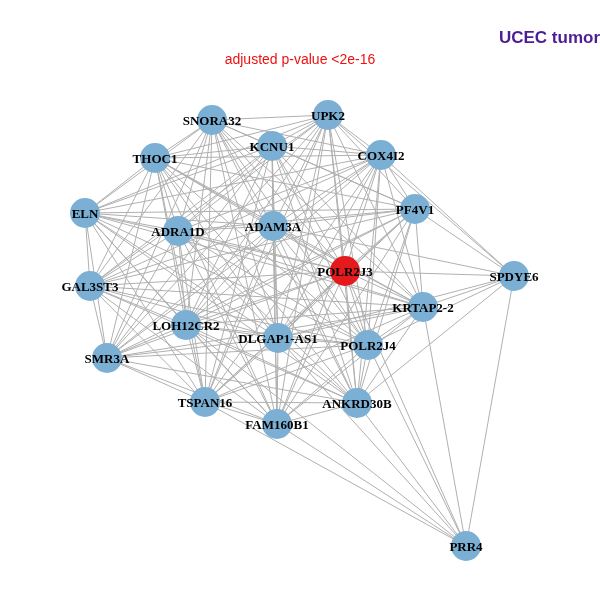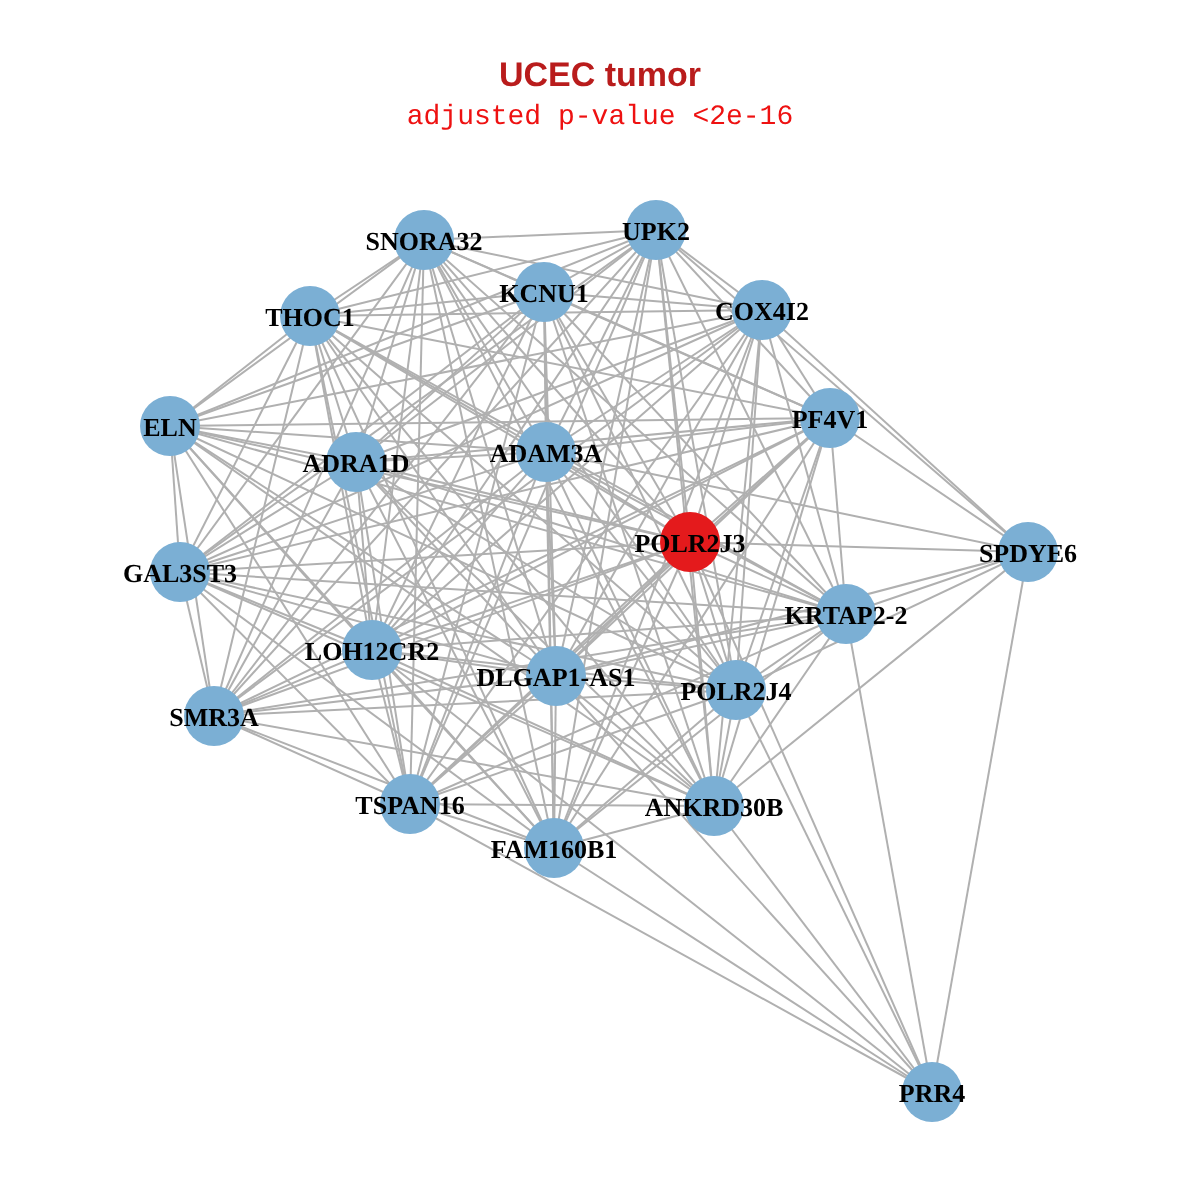--- a/index.html
+++ b/index.html
@@ -1,27 +1,27 @@
 <!DOCTYPE html>
 <html><head>
   <meta charset="utf-8">
   <style>
     html, body { margin: 0; padding: 0; background: #ffffff; }
     body { width: 600px; height: 600px; position: relative; overflow: hidden; }
     #title { position: absolute; top: 28px; left: 0; width: 600px; text-align: center;
       font-family: "Liberation Sans", sans-serif; font-weight: bold; font-size: 17px; }
     #subtitle { position: absolute; top: 51px; left: 0; width: 600px; text-align: center;
-      font-family: Liberation Mono, monospace; font-size: 14px; }
+      font-family: Liberation Sans, sans-serif; font-size: 14px; }
     svg { position: absolute; top: 0; left: 0; }
     .node-label { font-family: "Liberation Serif", serif; font-weight: bold; font-size: 13px; fill: #000; }
   </style>
 </head>
 <body>
 
-<div id="title" style="color: #b91c1c;">UCEC tumor</div>
+<div id="title" style="color: #4c1d95; text-align: right;">UCEC tumor</div>
 <div id="subtitle" style="color: rgb(238, 17, 17);">adjusted p-value &lt;2e-16</div>
 
 <svg id="net" width="600" height="600" xmlns="http://www.w3.org/2000/svg">
   <g id="edges">
       <line x1="212" y1="120" x2="328" y2="115" stroke="#b0b0b0" stroke-width="1"></line>
       <line x1="212" y1="120" x2="272" y2="146" stroke="#b0b0b0" stroke-width="1"></line>
       <line x1="212" y1="120" x2="155" y2="158" stroke="#b0b0b0" stroke-width="1"></line>
       <line x1="212" y1="120" x2="381" y2="155" stroke="#b0b0b0" stroke-width="1"></line>
       <line x1="212" y1="120" x2="85" y2="213" stroke="#b0b0b0" stroke-width="1"></line>
       <line x1="212" y1="120" x2="178" y2="231" stroke="#b0b0b0" stroke-width="1"></line>

